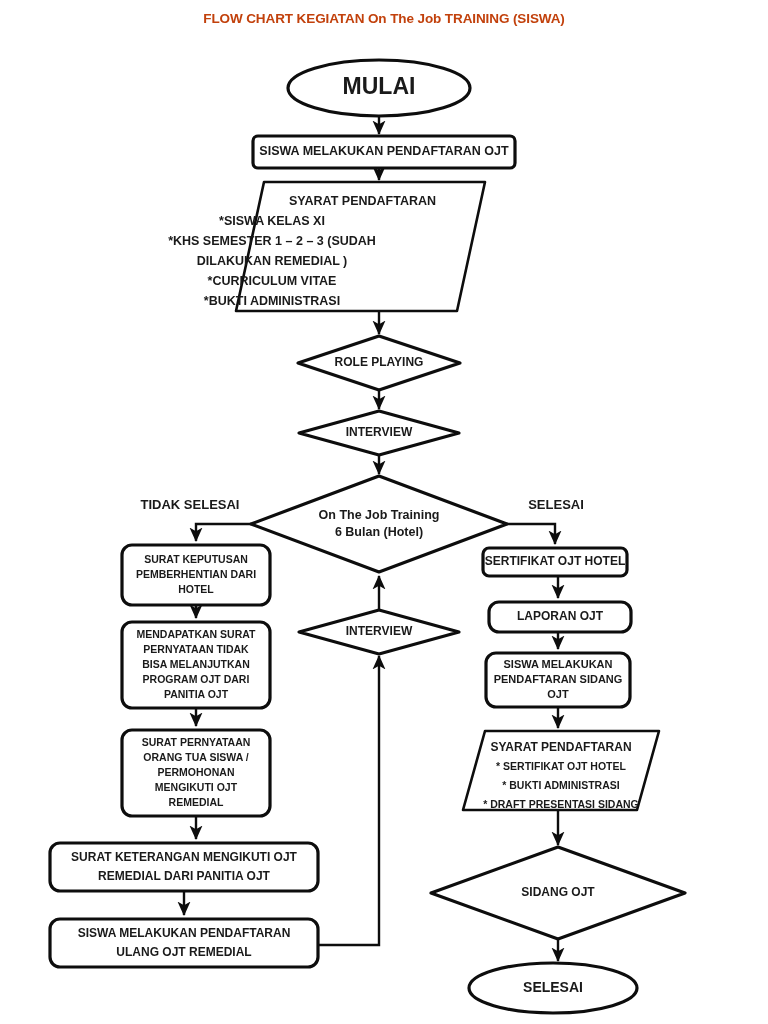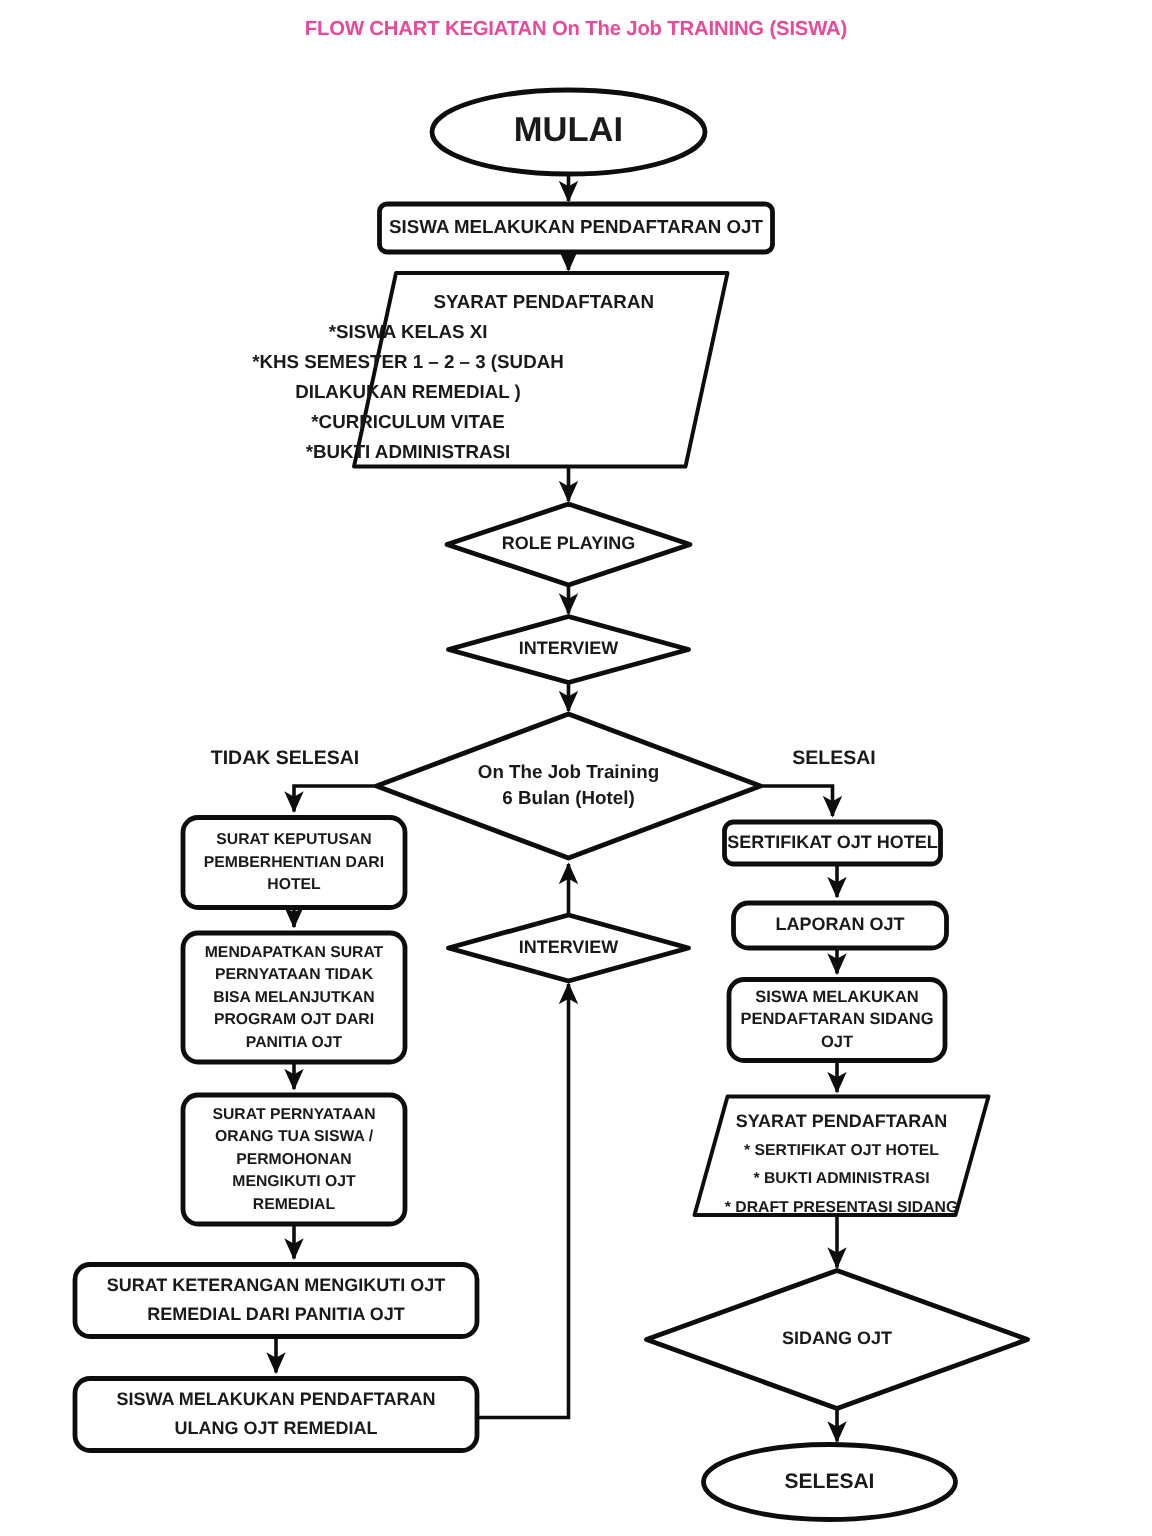--- a/index.html
+++ b/index.html
@@ -23,21 +23,21 @@
   }
   .chart-title {
     position: absolute;
     top: 11px;
     left: 0;
     width: 768px;
     text-align: center;
     font-size: 13.5px;
     font-weight: bold;
     letter-spacing: -0.1px;
-    color: #ec4899;
+    color: #c2410c;
   }
   svg.flow {
     position: absolute;
     top: 0;
     left: 0;
     width: 768px;
     height: 1024px;
   }
   .shape {
     fill: #ffffff;

